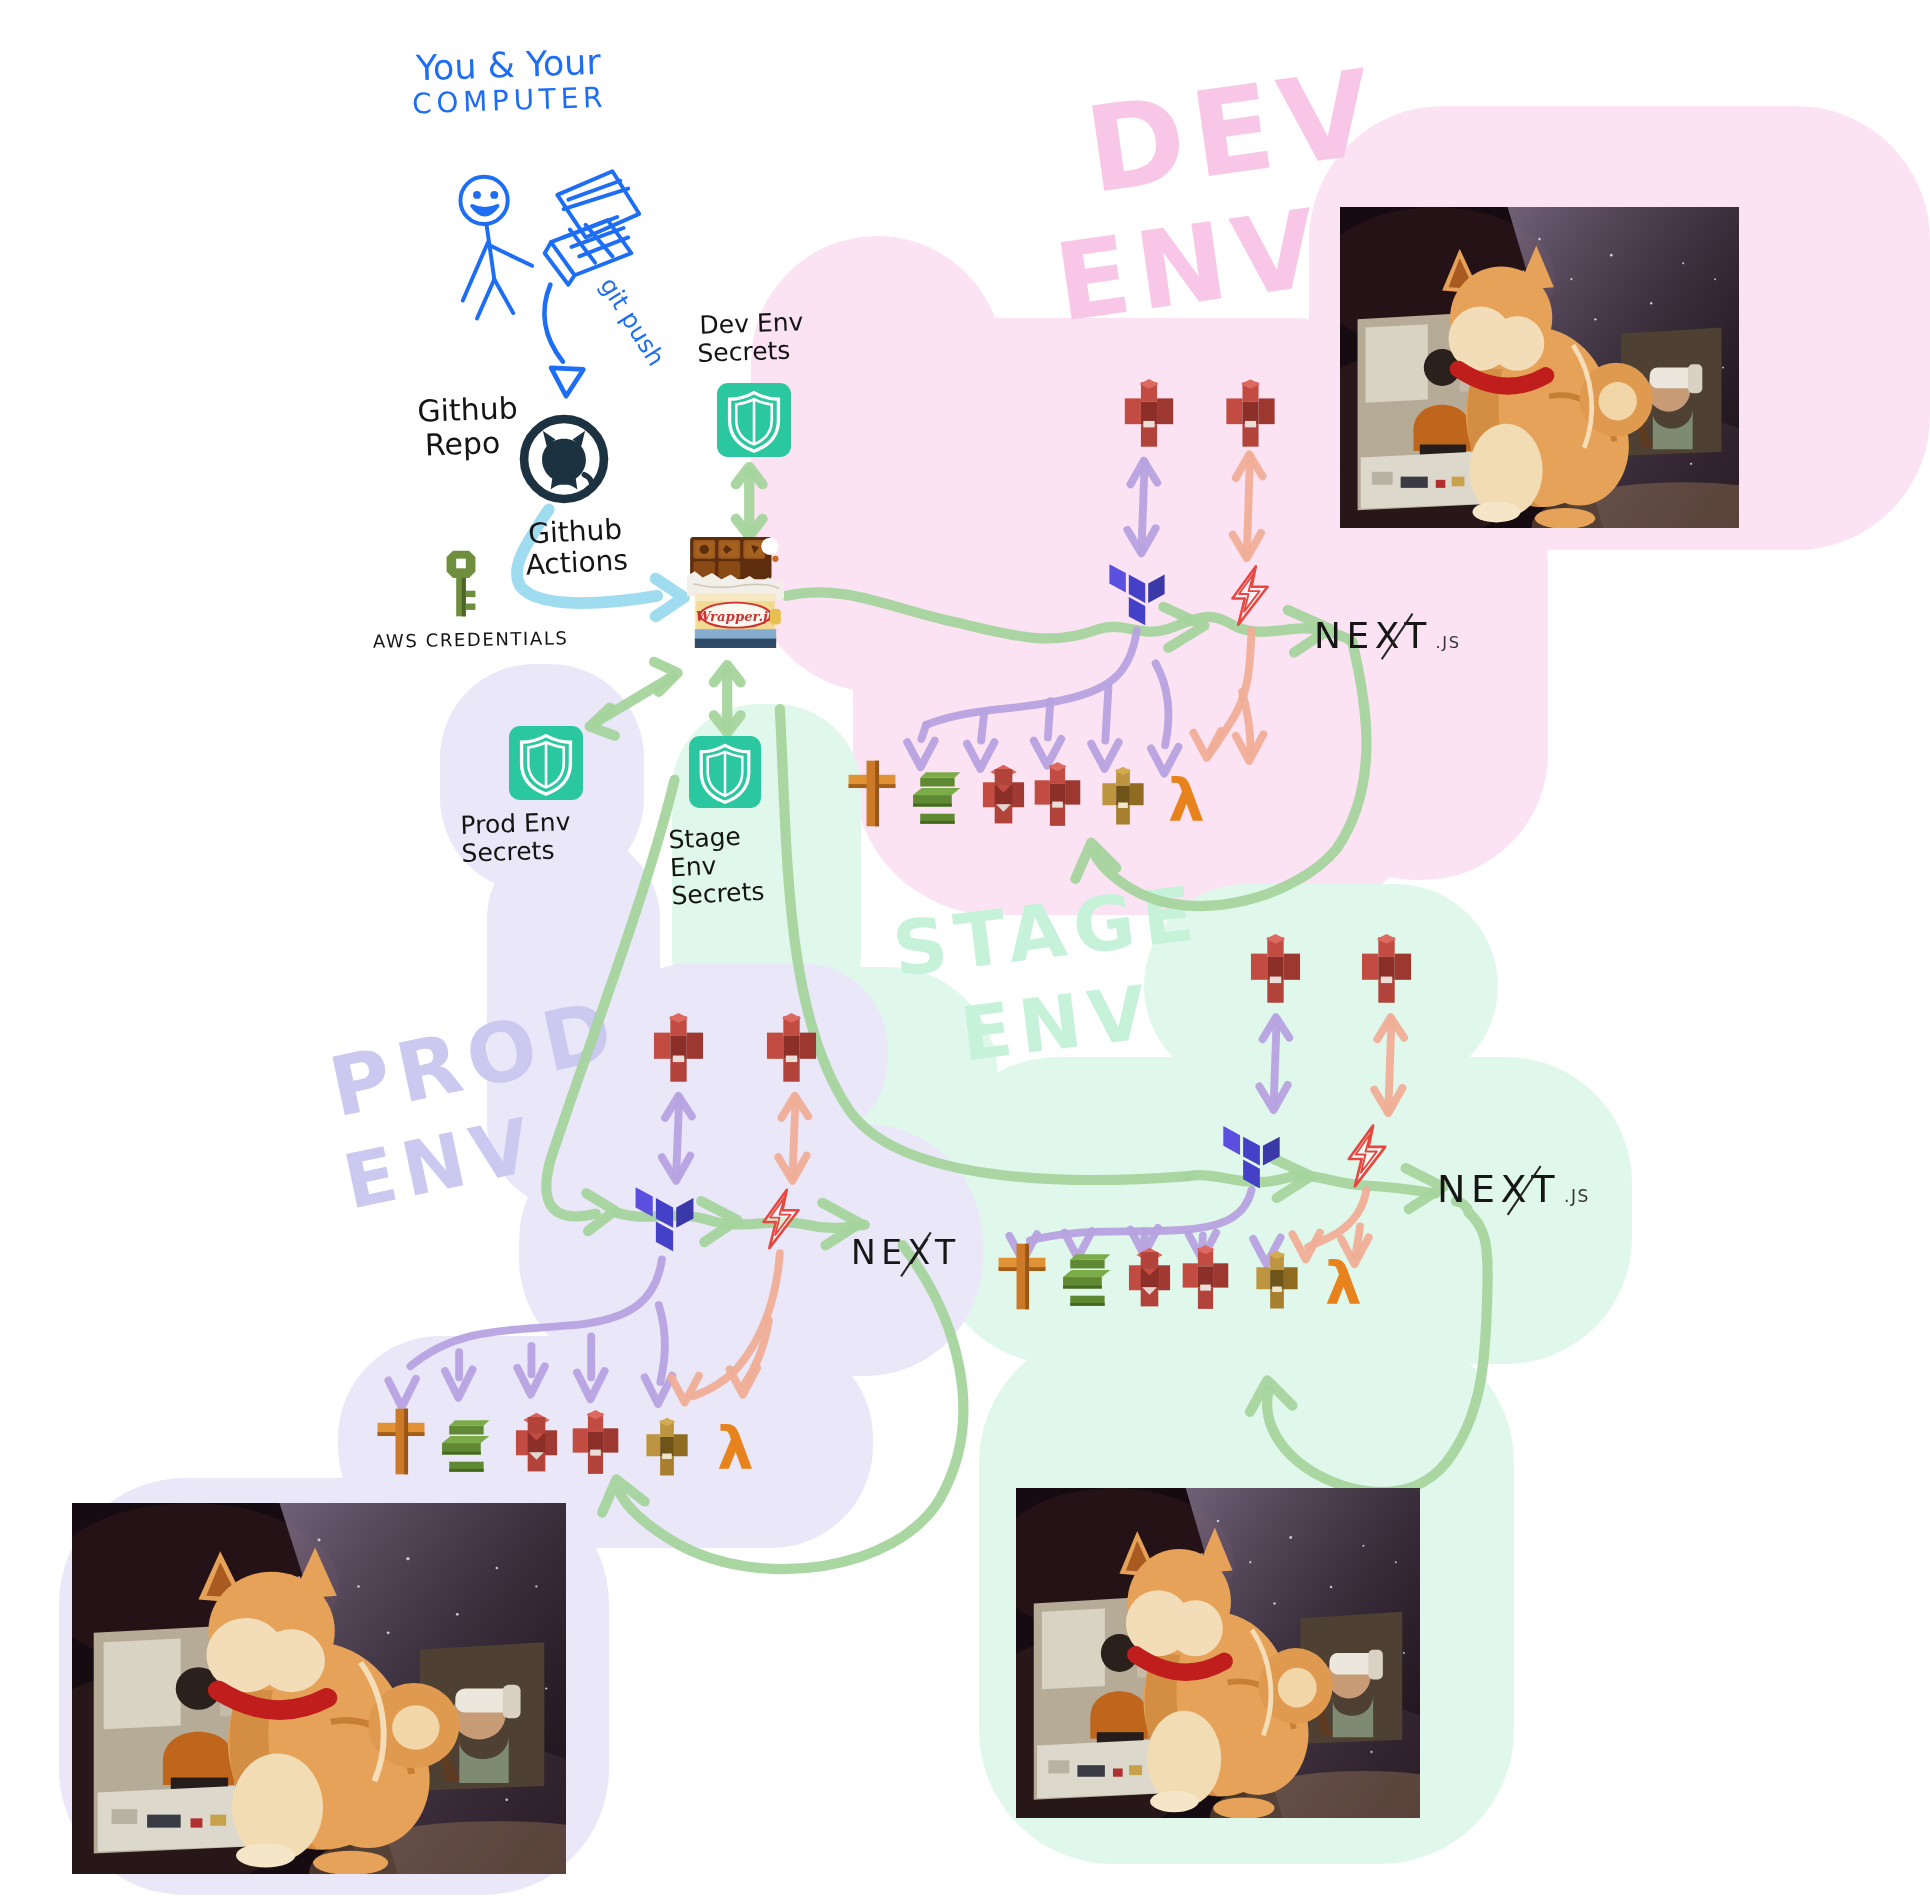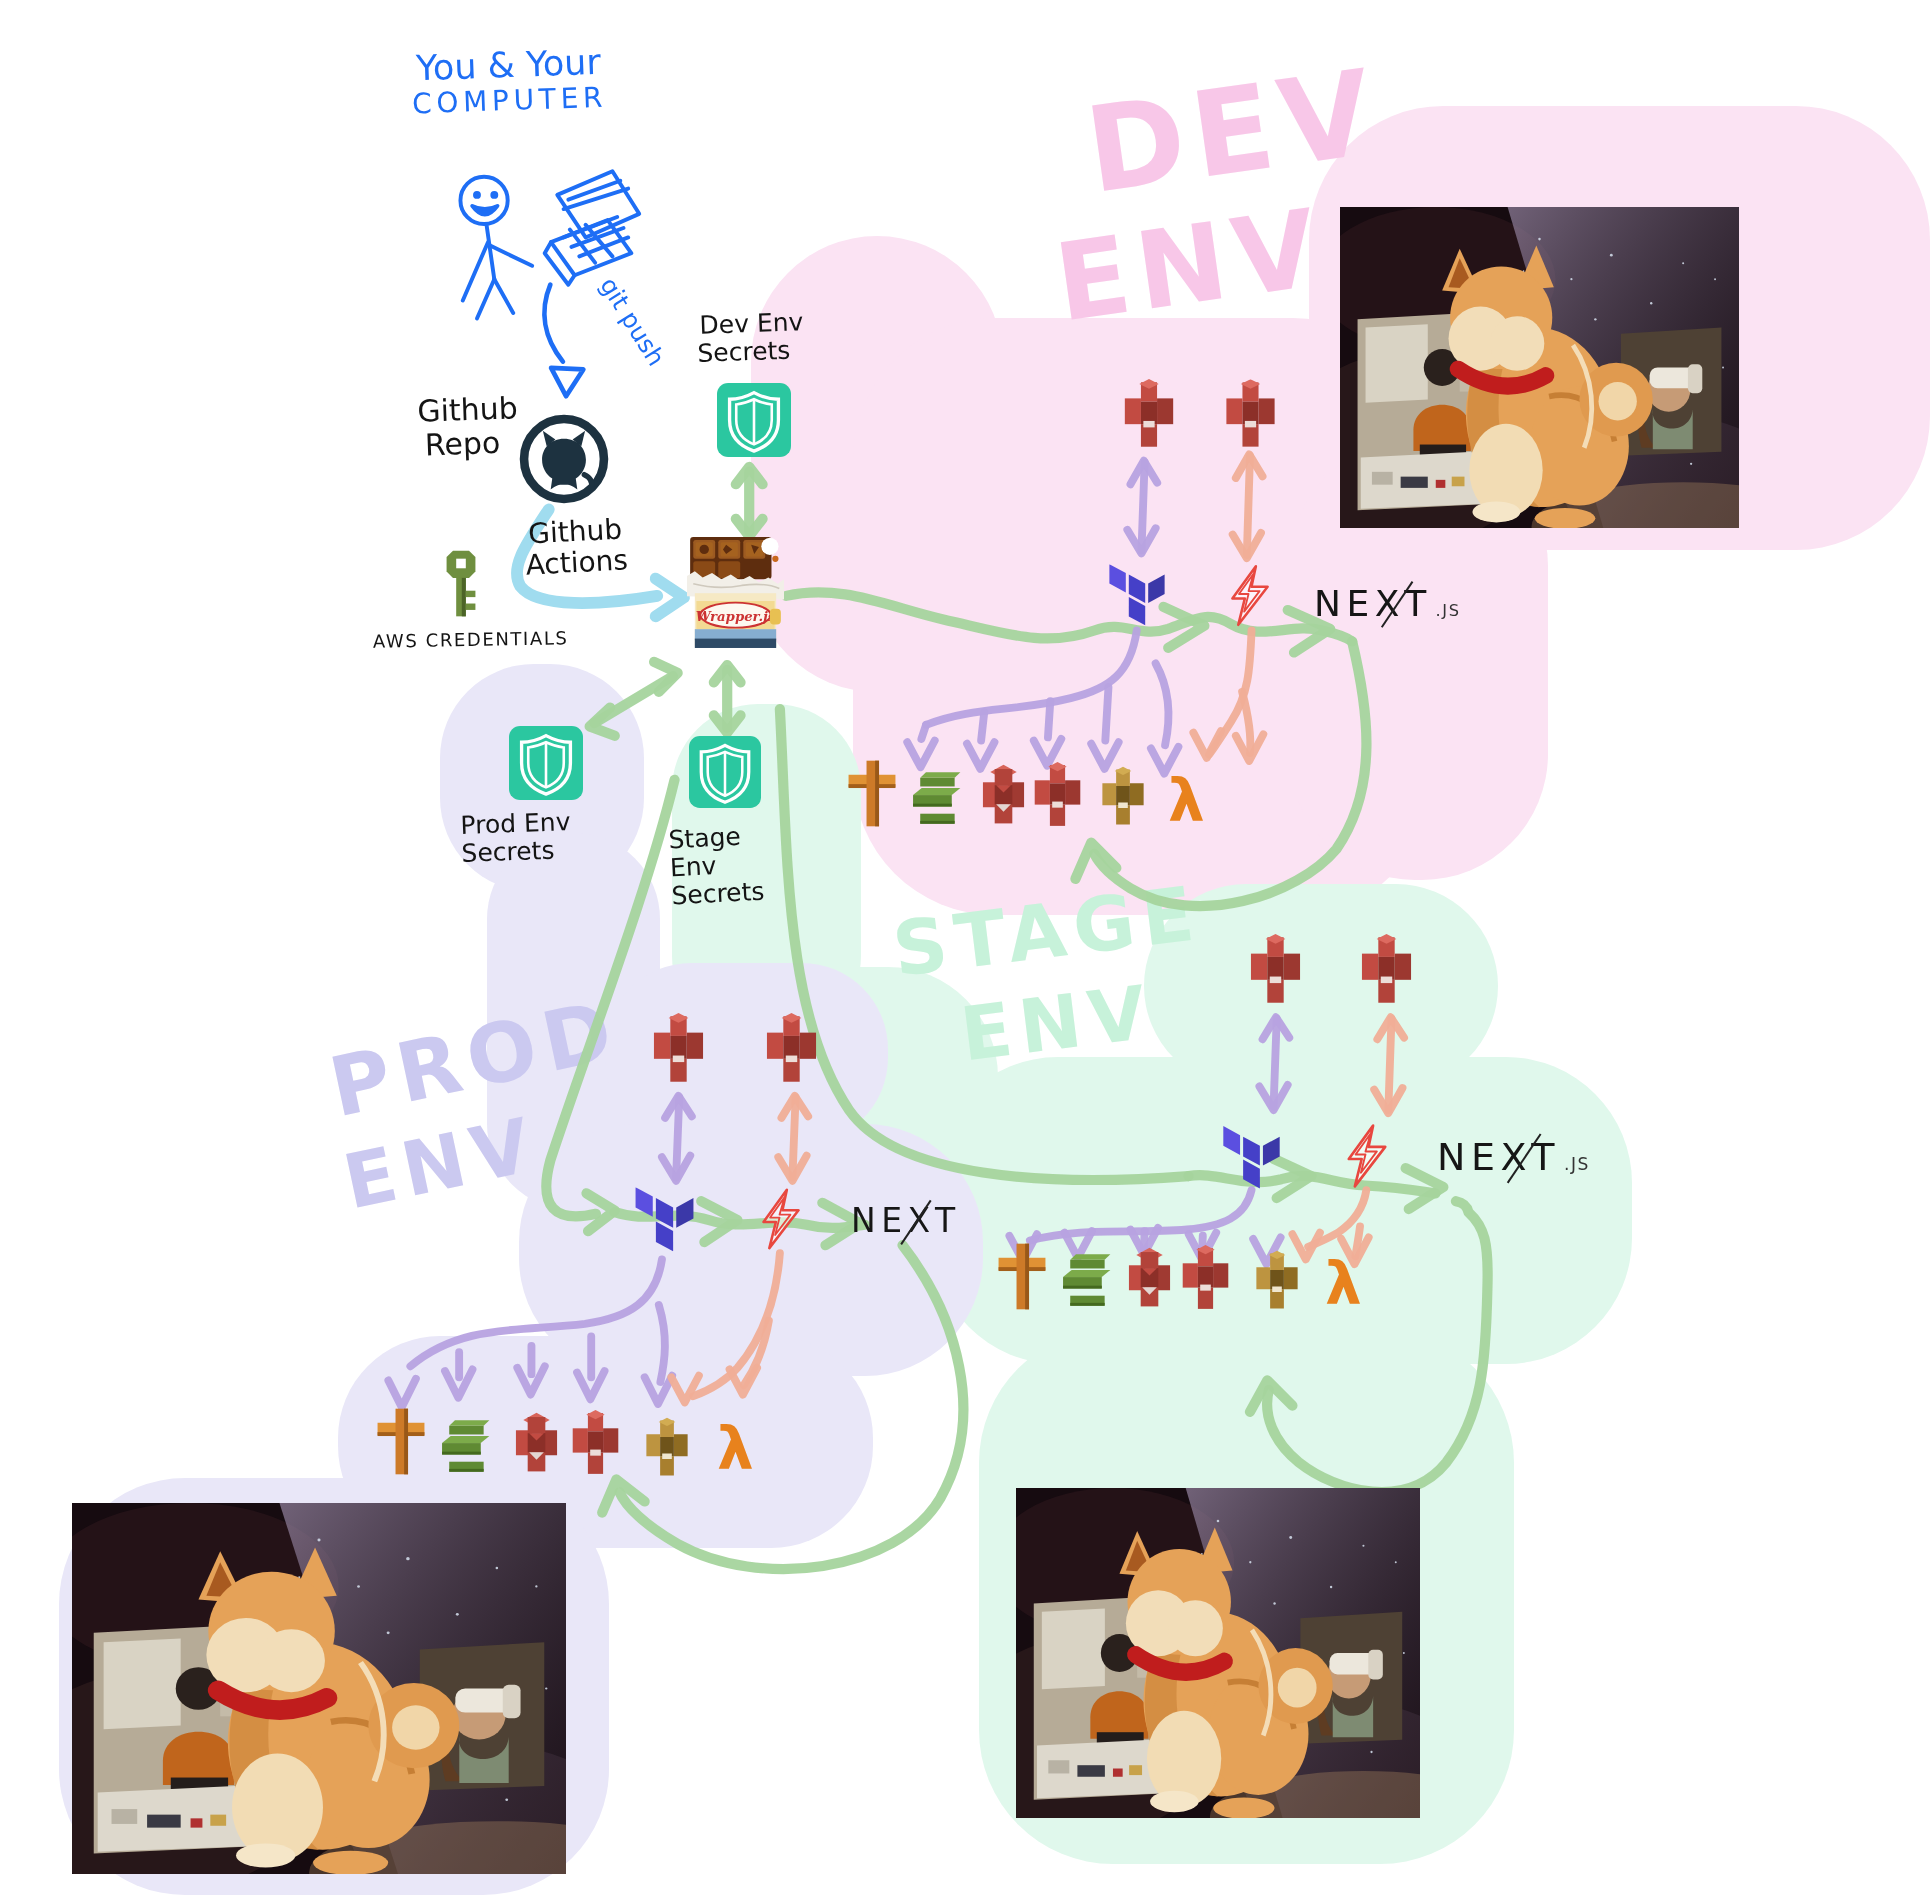--- a/index.html
+++ b/index.html
@@ -20,21 +20,21 @@
   svg.arrows{position:absolute;left:0;top:0;z-index:2;}
   .arrows path{fill:none;stroke-linecap:round;stroke-linejoin:round;}
   .ga path{stroke:#a5d49d;stroke-width:13;opacity:.95;}
   .pa path{stroke:#b7a2e0;stroke-width:10;opacity:.95;}
   .oa path{stroke:#f0ae97;stroke-width:10;opacity:.95;}
   .ba path{stroke:#1e6ef5;stroke-width:6;}
   .ca path{stroke:#a0dcef;stroke-width:15;}
   
   .icon{position:absolute;z-index:3;}
   .lambda{position:absolute;z-index:3;color:#e8821d;font-weight:700;font-size:58px;line-height:1;}
-  .next{position:absolute;z-index:3;color:#161616;white-space:nowrap;}
+  .next{position:absolute;z-index:3;color:#161616;white-space:nowrap;margin-top:32px;}
   .next .nw{font-weight:500;letter-spacing:5.5px;}
   .next .njs{font-size:45%;letter-spacing:1.6px;margin-left:3.9px;color:#333;}
   .next .slash{position:absolute;left:56%;top:-14%;width:2.4px;height:135%;background:#222;transform:rotate(34deg);}
   .shiba-frame{position:absolute;z-index:3;}
   
   .c{text-align:center;}
 </style>
 </head>
 <body>
 

